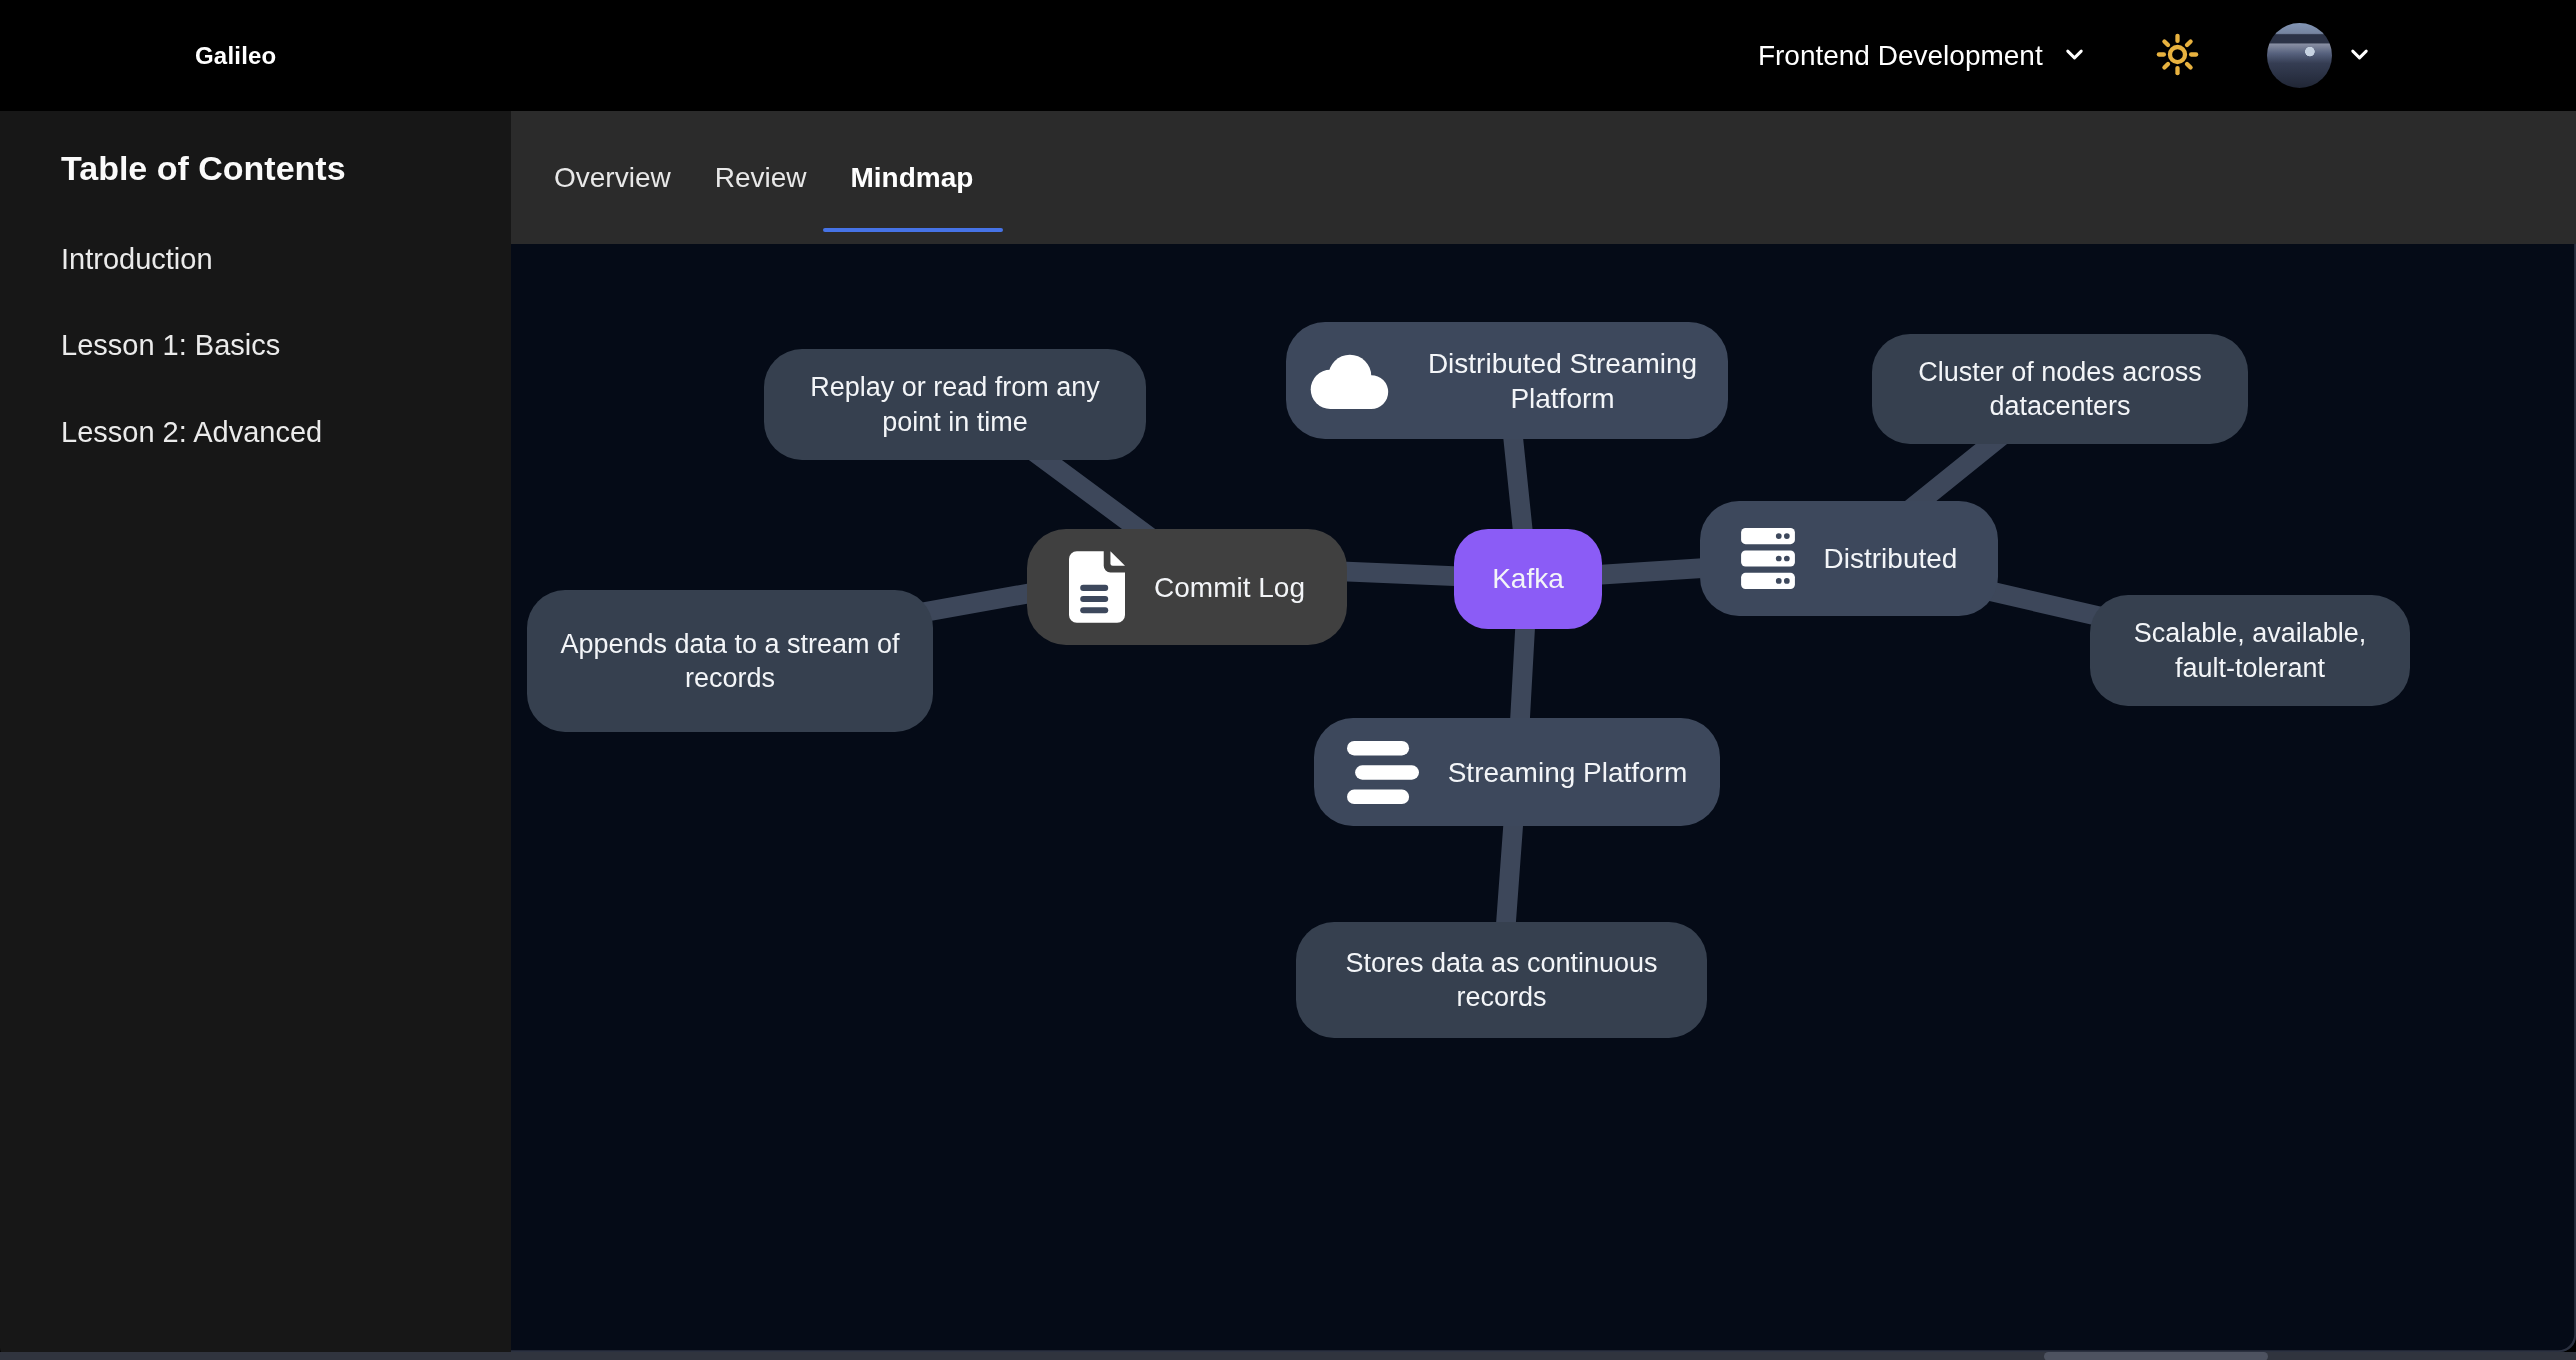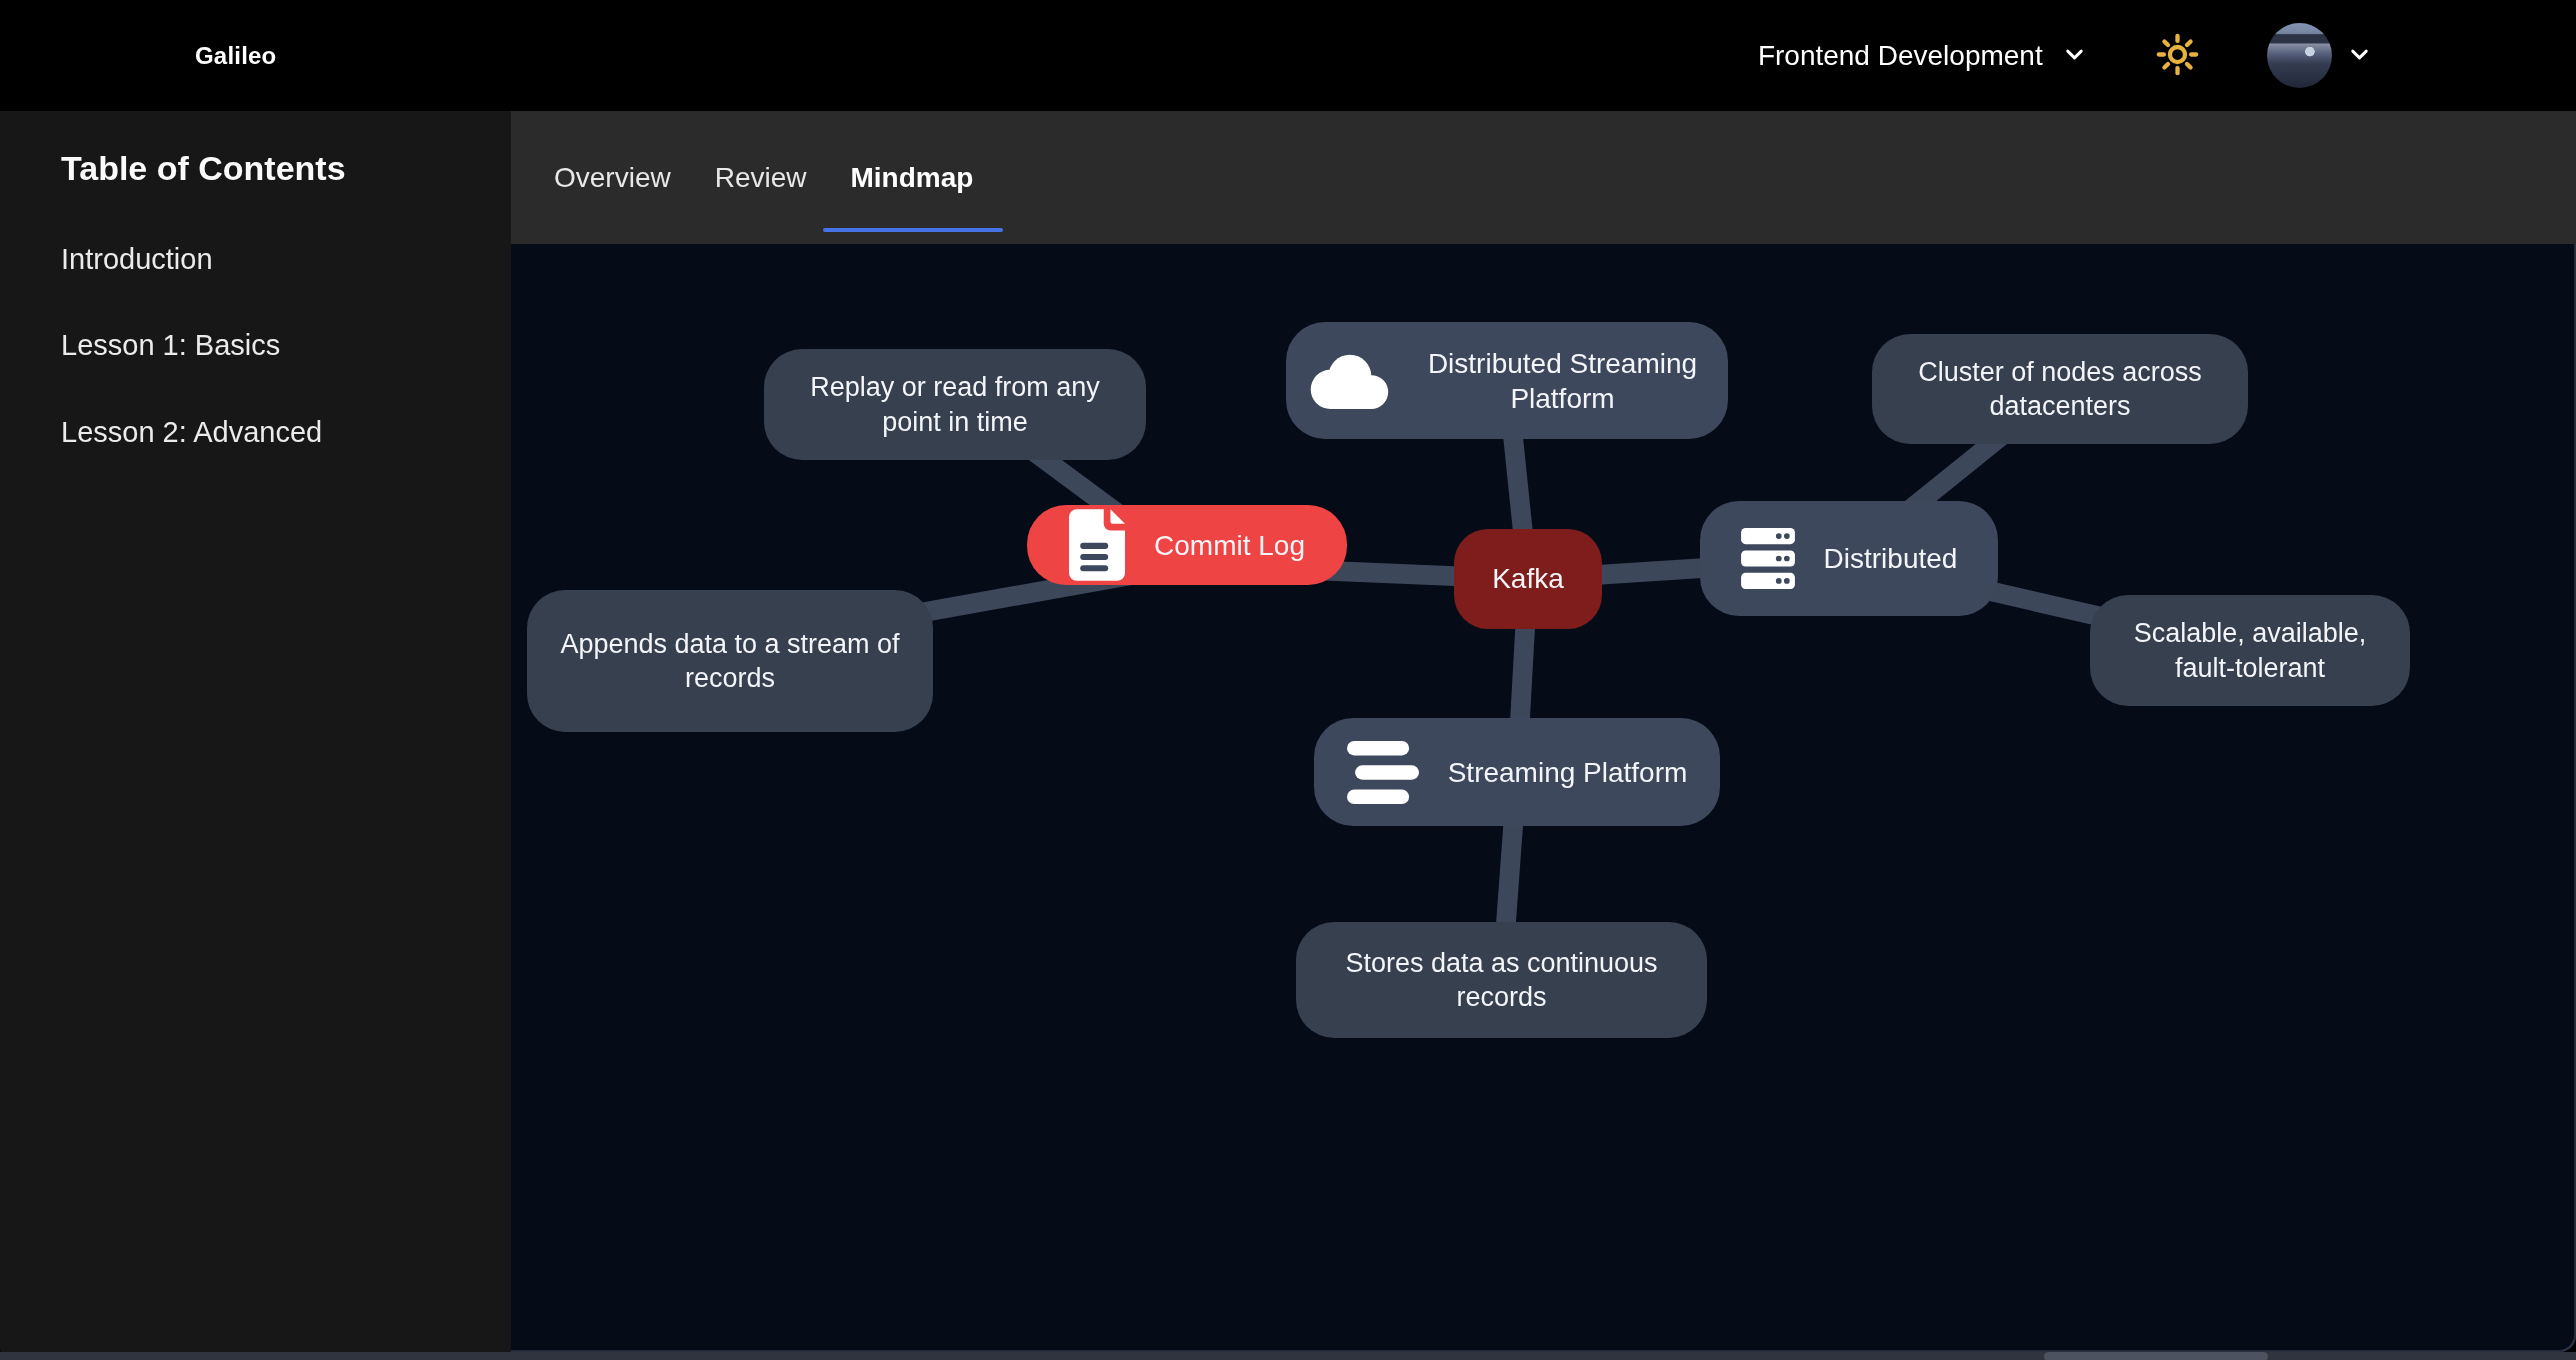--- a/index.html
+++ b/index.html
@@ -157,24 +157,24 @@
       <line x1="1134.5" y1="374" x2="754.5" y2="358" stroke="#3d475a" stroke-width="22" stroke-linecap="round"></line>
       <line x1="1134.5" y1="374" x2="1111.5" y2="152" stroke="#3d475a" stroke-width="22" stroke-linecap="round"></line>
       <line x1="1134.5" y1="374" x2="1493" y2="351" stroke="#3d475a" stroke-width="22" stroke-linecap="round"></line>
       <line x1="1134.5" y1="374" x2="1122.5" y2="589.5" stroke="#3d475a" stroke-width="22" stroke-linecap="round"></line>
       <line x1="754.5" y1="358" x2="495" y2="166" stroke="#3d475a" stroke-width="22" stroke-linecap="round"></line>
       <line x1="754.5" y1="358" x2="244.5" y2="449.5" stroke="#3d475a" stroke-width="22" stroke-linecap="round"></line>
       <line x1="1493" y1="351" x2="1728" y2="161.5" stroke="#3d475a" stroke-width="22" stroke-linecap="round"></line>
       <line x1="1493" y1="351" x2="1940.5" y2="454" stroke="#3d475a" stroke-width="22" stroke-linecap="round"></line>
       <line x1="1122.5" y1="589.5" x2="1105.5" y2="820.5" stroke="#3d475a" stroke-width="22" stroke-linecap="round"></line>
     </svg>
-<div class="node root" style="left: 943px; top: 285px; width: 148px; height: 100px; background: #7f1d1d;">
+<div class="node root" style="left: 943px; top: 285px; width: 148px; height: 100px; background: #8b5cf6;">
       <span class="node-label">Kafka</span>
     </div>
-    <div class="node branch" style="left: 516px; top: 261px; width: 320px; height: 80px; background: #ef4444;">
+    <div class="node branch" style="left: 516px; top: 285px; width: 320px; height: 116px; background: #404040;">
       <span style="display: flex;">
         <svg width="56" height="72" viewBox="0 0 50 64" fill="#3d485c">
           <path fill="#fff" d="M7 0 H31 V13 a6 6 0 0 0 6 6 H50 V57 a7 7 0 0 1 -7 7 H7 a7 7 0 0 1 -7 -7 V7 a7 7 0 0 1 7 -7 Z"></path>
           <path fill="#fff" d="M37 0 L50 13 H39 a2 2 0 0 1 -2 -2 Z"></path>
           <rect x="10" y="30" width="25" height="5.5" rx="2.7"></rect>
           <rect x="10" y="40" width="25" height="5.5" rx="2.7"></rect>
           <rect x="10" y="50" width="25" height="5.5" rx="2.7"></rect>
         </svg>
       </span>
       <span class="node-label">Commit Log</span>

